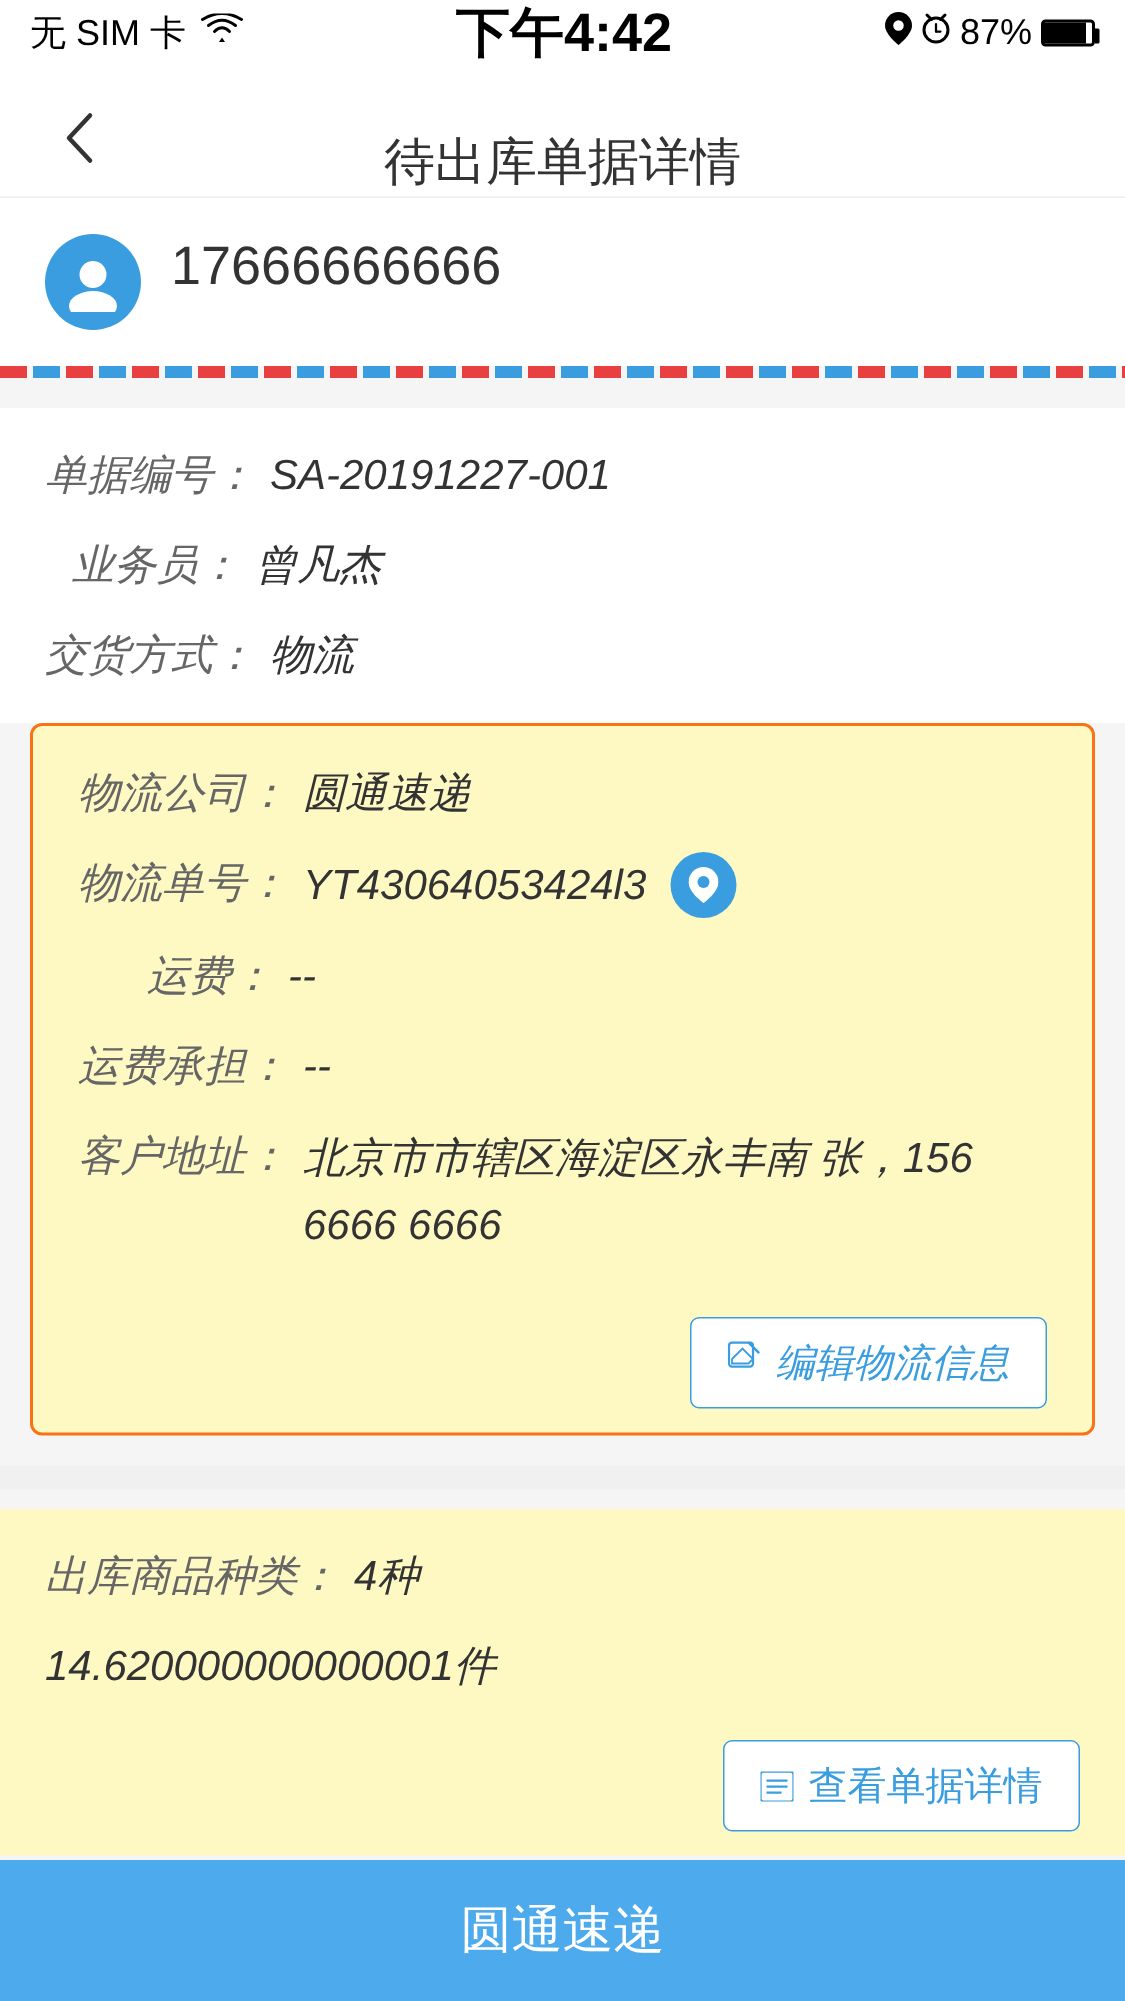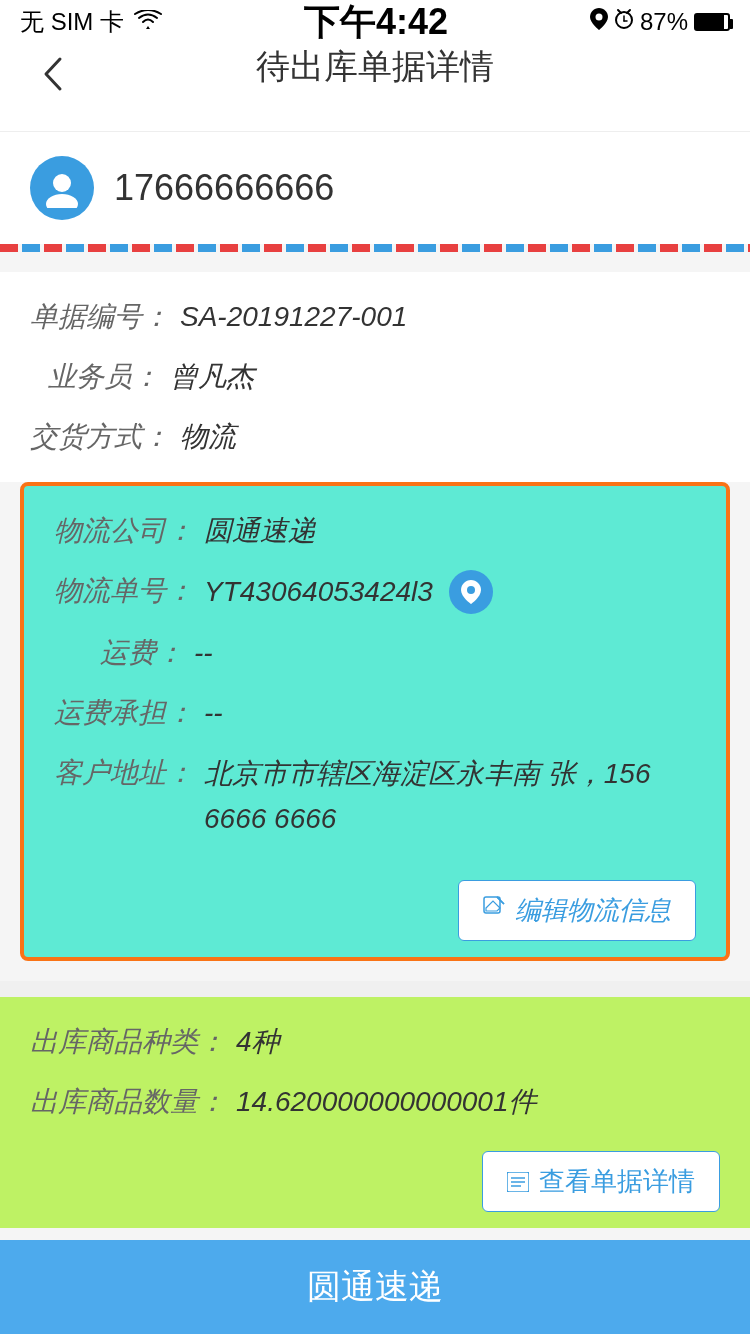--- a/index.html
+++ b/index.html
@@ -45,21 +45,21 @@
       background: #000;
       border-radius: 0 1px 1px 0;
     }
 
     
     .nav-bar {
       width: 750px;
       height: 88px;
       background: #fff;
       display: flex;
-      align-items: flex-start;
+      align-items: flex-end;
       padding: 0 30px;
       position: relative;
       border-bottom: 1px solid #eee;
     }
     .back-btn {
       font-size: 36px;
       color: #333;
       cursor: pointer;
       padding: 10px;
     }
@@ -70,21 +70,20 @@
       font-size: 34px;
       font-weight: 500;
       color: #333;
     }
 
     
     .user-section {
       background: #fff;
       padding: 24px 30px;
       display: flex;
-      align-items: center;
       gap: 20px;
       border-bottom: none;
       margin-bottom: 0;
     }
     .user-avatar {
       width: 64px; height: 64px;
       border-radius: 50%;
       background: #3a9de0;
       display: flex; align-items: center; justify-content: center;
       color: #fff;
@@ -182,23 +181,23 @@
     
     .gray-sep {
       width: 750px;
       height: 16px;
       background: #f0f0f0;
       margin-top: 20px;
     }
 
     
     .goods-section {
-      background: #bef264;
+      background: #fef9c3;
       padding: 24px 30px 16px;
-      margin-top: 0;
+      margin-top: 13px;
     }
 
     
     .view-detail-btn {
       display: flex;
       align-items: flex-end;
       gap: 10px;
       border: 1px solid #3a9de0;
       border-radius: 6px;
       padding: 12px 24px;
@@ -302,21 +301,21 @@
   <div class="info-row">
     <span class="info-label">业务员：</span>
     <span class="info-value">曾凡杰</span>
   </div>
   <div class="info-row">
     <span class="info-label">交货方式：</span>
     <span class="info-value">物流</span>
   </div>
 </div>
 
-<div style="margin: 0 20px; background: #5eead4; border: 4px solid #f97316; border-radius: 8px; padding: 24px 30px 16px;">
+<div style="margin: 0 20px; background: #fef9c3; border: 2px solid #f97316; border-radius: 8px; padding: 24px 30px 16px;">
   <div class="info-row">
     <span class="info-label">物流公司：</span>
     <span class="info-value">圆通速递</span>
   </div>
   <div class="info-row">
     <span class="info-label">物流单号：</span>
     <span class="info-value">
       <span class="tracking-row">
         <span>YT43064053424l3</span>
         <span class="location-icon">
@@ -356,21 +355,20 @@
 </div>
 
 <div class="gray-sep"></div>
 
 <div class="goods-section">
   <div class="info-row">
     <span class="info-label" style="min-width:180px;">出库商品种类：</span>
     <span class="info-value">4种</span>
   </div>
   <div class="info-row">
-    <span class="info-label" style="min-width:180px;">出库商品数量：</span>
     <span class="info-value">14.620000000000001件</span>
   </div>
   <div class="btn-row">
     <button class="view-detail-btn">
       <span>
         <svg width="22" height="20" viewBox="0 0 22 20">
           <rect x="0" y="0" width="22" height="20" rx="2" fill="none" stroke="#3a9de0" stroke-width="1.5"></rect>
           <line x1="4" y1="6" x2="18" y2="6" stroke="#3a9de0" stroke-width="1.5"></line>
           <line x1="4" y1="10" x2="18" y2="10" stroke="#3a9de0" stroke-width="1.5"></line>
           <line x1="4" y1="14" x2="14" y2="14" stroke="#3a9de0" stroke-width="1.5"></line>

